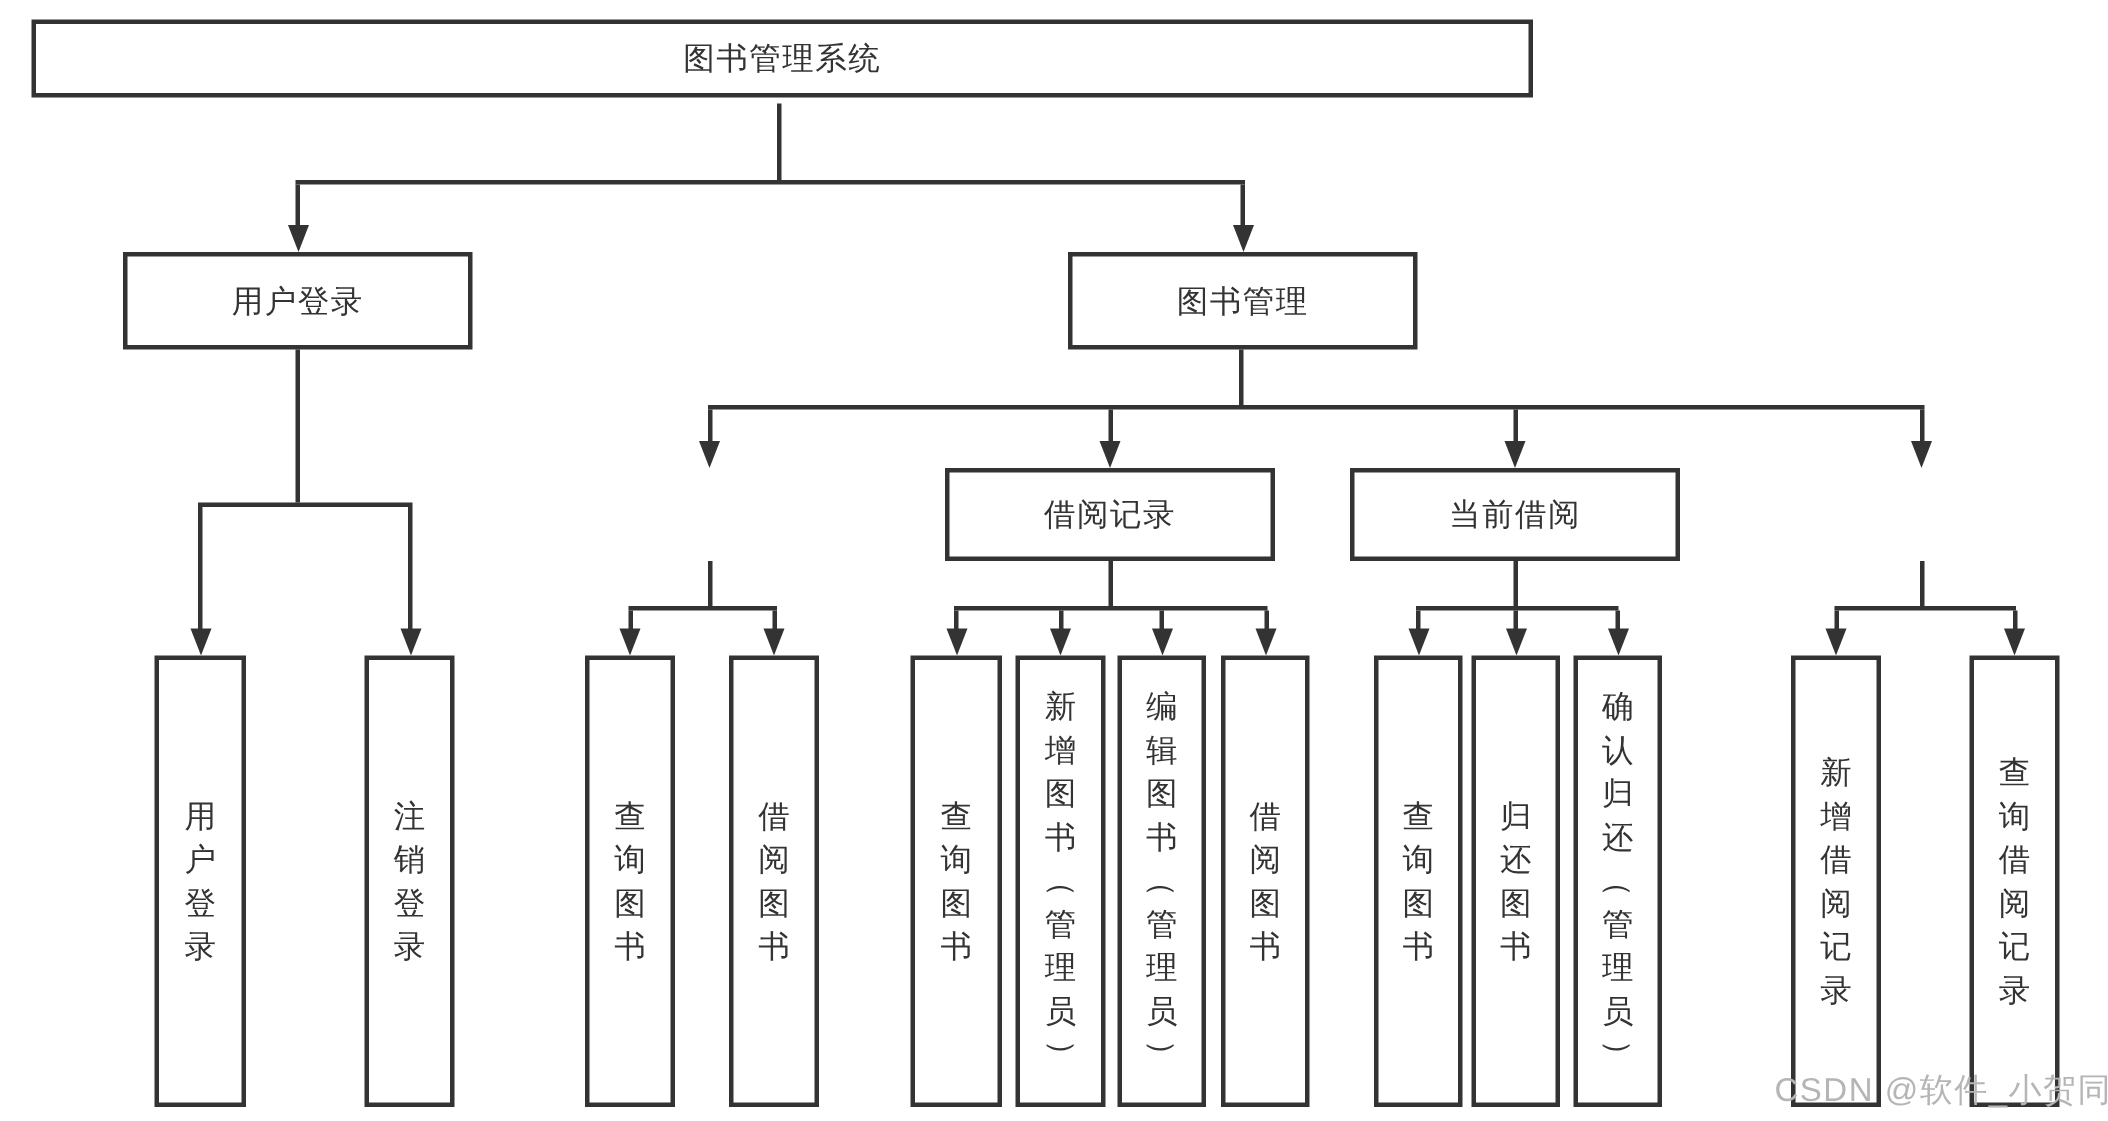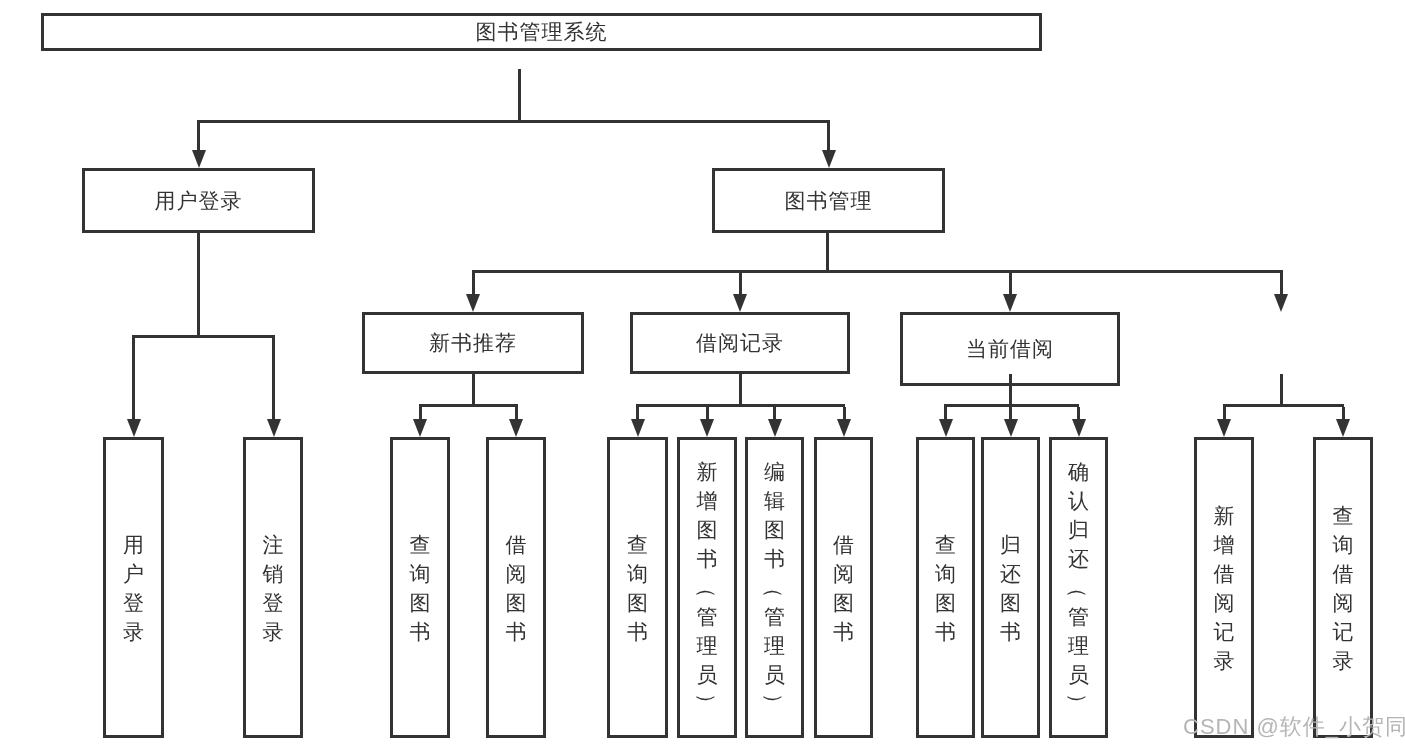--- a/index.html
+++ b/index.html
@@ -30,21 +30,21 @@
   .watermark{
     position:absolute;left:1183px;top:712px;z-index:6;
     font-size:22px;color:#b5b5b8;letter-spacing:1px;white-space:nowrap;
   }
 </style>
 </head>
 <body>
 
 <div id="canvas">
 
-  <div class="node" style="left:21px;top:13px;width:1001px;height:38px;margin-left:20px;">
+  <div class="node" style="left:21px;top:13px;width:1001px;height:52px;">
     <span class="hlabel">图书管理系统</span>
   </div>
 
   <div class="ln" style="left:518px;top:69px;width:3px;height:52px;"></div>
   <div class="ln" style="left:197px;top:120px;width:633px;height:3px;"></div>
   <div class="ln" style="left:197px;top:123px;width:3px;height:28px;"></div>
   <div class="arrow" style="left:192px;top:150px;"></div>
   <div class="ln" style="left:827px;top:123px;width:3px;height:28px;"></div>
   <div class="arrow" style="left:822px;top:150px;"></div>
 
@@ -66,27 +66,24 @@
   <div class="ln" style="left:472px;top:270px;width:811px;height:3px;"></div>
   <div class="ln" style="left:472px;top:273px;width:3px;height:22px;"></div>
   <div class="arrow" style="left:466px;top:294px;"></div>
   <div class="ln" style="left:739px;top:273px;width:3px;height:22px;"></div>
   <div class="arrow" style="left:733px;top:294px;"></div>
   <div class="ln" style="left:1009px;top:273px;width:3px;height:22px;"></div>
   <div class="arrow" style="left:1003px;top:294px;"></div>
   <div class="ln" style="left:1280px;top:273px;width:3px;height:22px;"></div>
   <div class="arrow" style="left:1274px;top:294px;"></div>
 
-  <div class="node" style="left:362px;top:312px;width:222px;height:62px;">
-    <span class="hlabel">新书推荐</span>
-  </div>
   <div class="node" style="left:630px;top:312px;width:220px;height:62px;">
     <span class="hlabel">借阅记录</span>
   </div>
-  <div class="node" style="left:900px;top:312px;width:220px;height:74px;font-family:Liberation Mono, monospace;">
+  <div class="node" style="left:900px;top:312px;width:220px;height:62px;font-family:Liberation Mono, monospace;">
     <span class="hlabel">当前借阅</span>
   </div>
 
   <div class="ln" style="left:472px;top:374px;width:3px;height:30px;"></div>
   <div class="ln" style="left:419px;top:404px;width:99px;height:3px;"></div>
   <div class="ln" style="left:419px;top:407px;width:3px;height:13px;"></div>
   <div class="arrow" style="left:413px;top:419px;"></div>
   <div class="ln" style="left:515px;top:407px;width:3px;height:13px;"></div>
   <div class="arrow" style="left:509px;top:419px;"></div>
 

